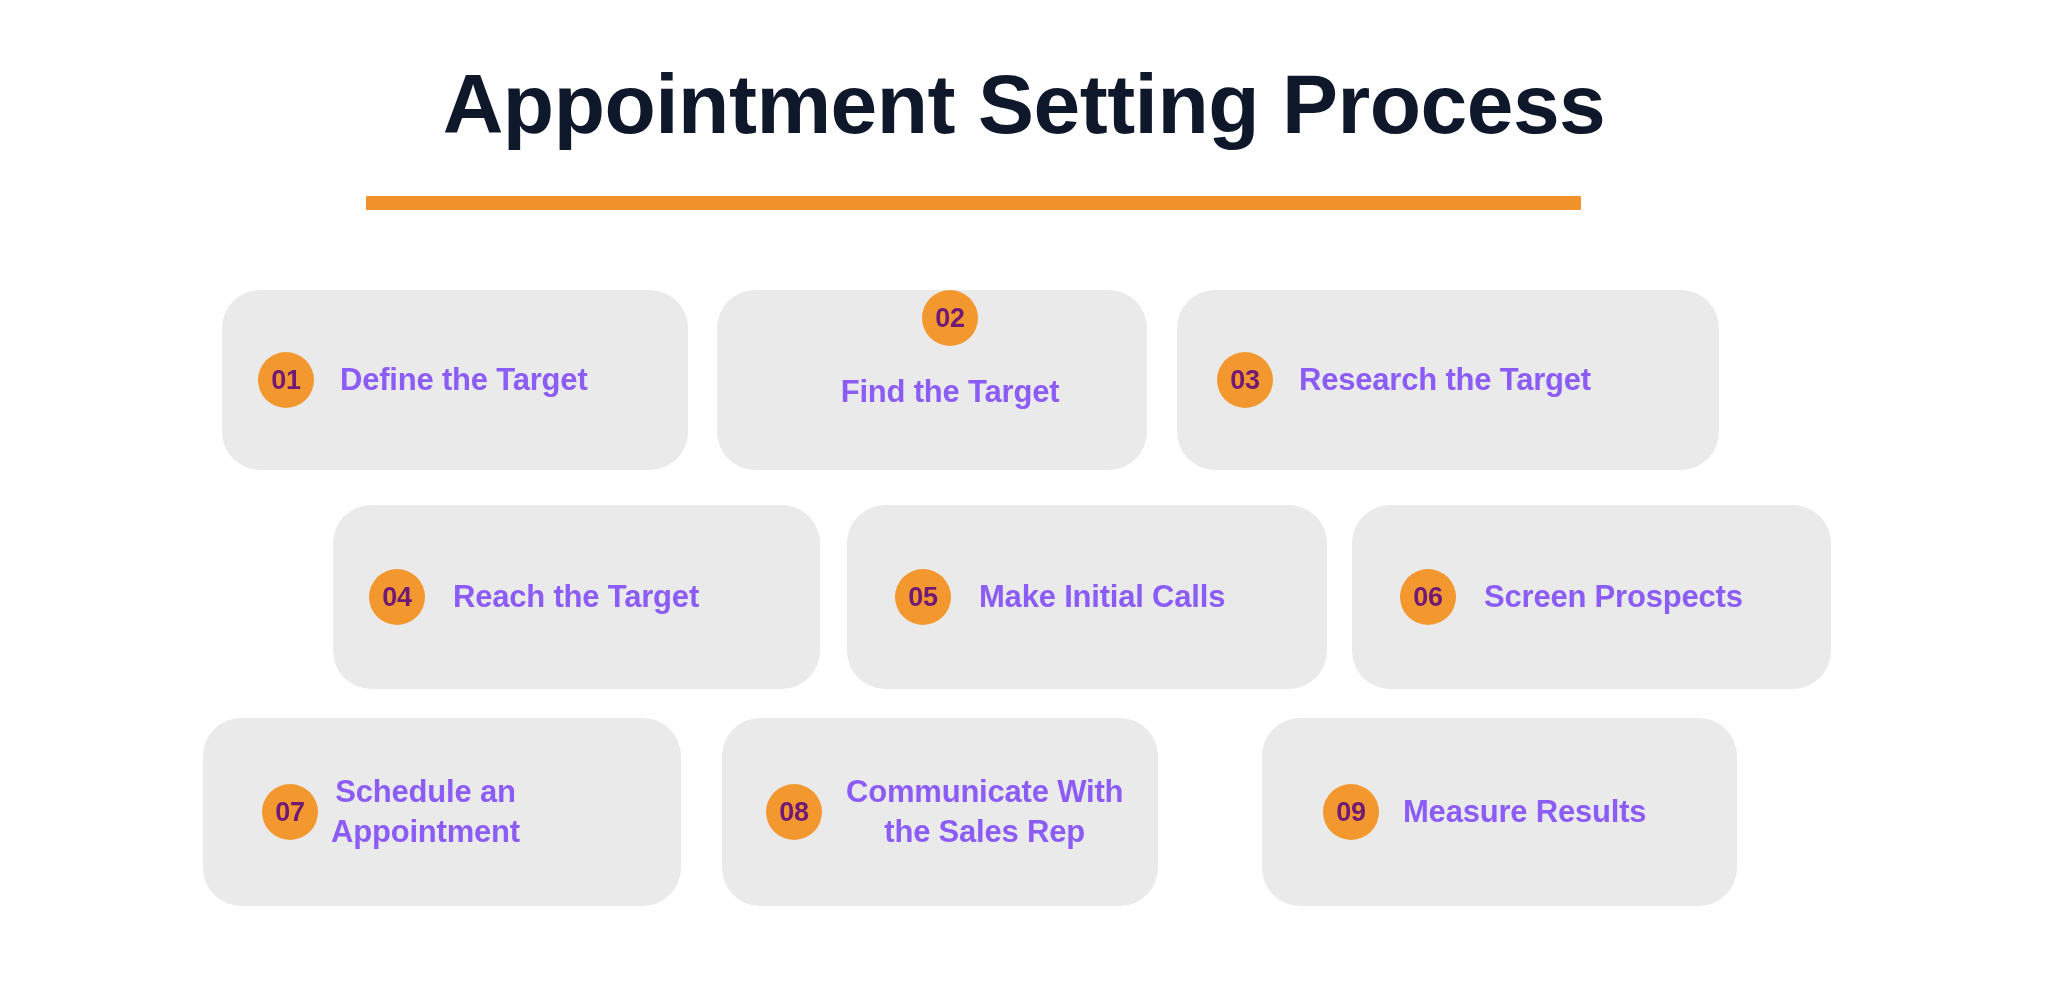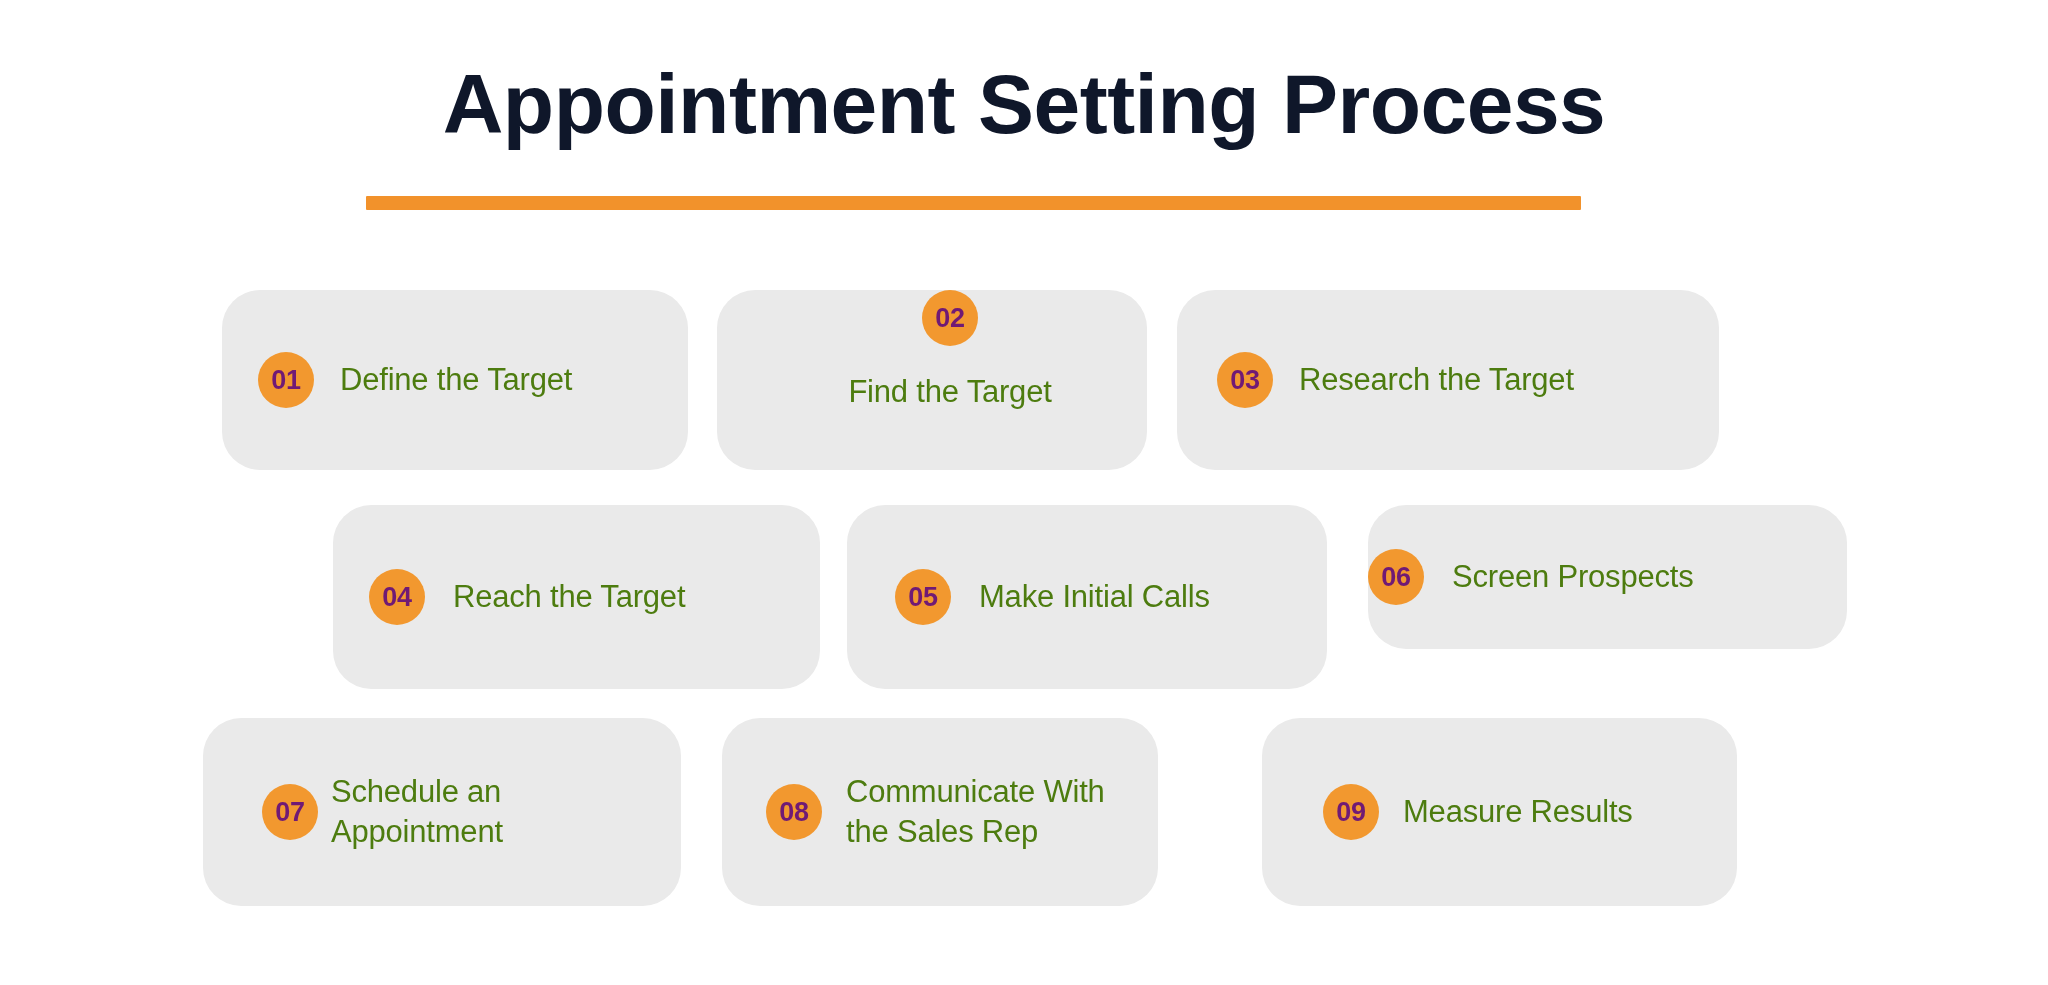--- a/index.html
+++ b/index.html
@@ -71,35 +71,36 @@
     letter-spacing: -0.3px;
     display: flex;
     align-items: center;
     justify-content: center;
   }
 
   .card-label {
     font-family: "Liberation Sans", sans-serif;
     font-size: 31px;
     line-height: 40px;
-    font-weight: 400;
-    color: #4d7c0f;
+    font-weight: 700;
+    color: #8b5cf6;
     letter-spacing: -0.2px;
     white-space: pre-line;
+    text-align: center;
   }
 
   
   #card-1 { left: 222px;  top: 290px; width: 466px; height: 180px; padding-left: 36px; gap: 26px; }
   #card-2 { left: 717px;  top: 290px; width: 430px; height: 180px; padding-left: 36px; gap: 26px; flex-direction: column; }
   #card-3 { left: 1177px; top: 290px; width: 542px; height: 180px; padding-left: 40px; gap: 26px; }
 
   
   #card-4 { left: 333px;  top: 505px; width: 487px; height: 184px; padding-left: 36px; gap: 28px; }
   #card-5 { left: 847px;  top: 505px; width: 480px; height: 184px; padding-left: 48px; gap: 28px; }
-  #card-6 { left: 1352px; top: 505px; width: 479px; height: 144px; gap: 28px; margin-left: 16px; }
+  #card-6 { left: 1352px; top: 505px; width: 479px; height: 184px; padding-left: 48px; gap: 28px; }
 
   
   #card-7 { left: 203px;  top: 718px; width: 478px; height: 188px; padding-left: 59px; gap: 13px; }
   #card-8 { left: 722px;  top: 718px; width: 436px; height: 188px; padding-left: 44px; gap: 24px; }
   #card-9 { left: 1262px; top: 718px; width: 475px; height: 188px; padding-left: 61px; gap: 24px; }
 </style>
 </head>
 <body>
 
 <div id="infographic">

